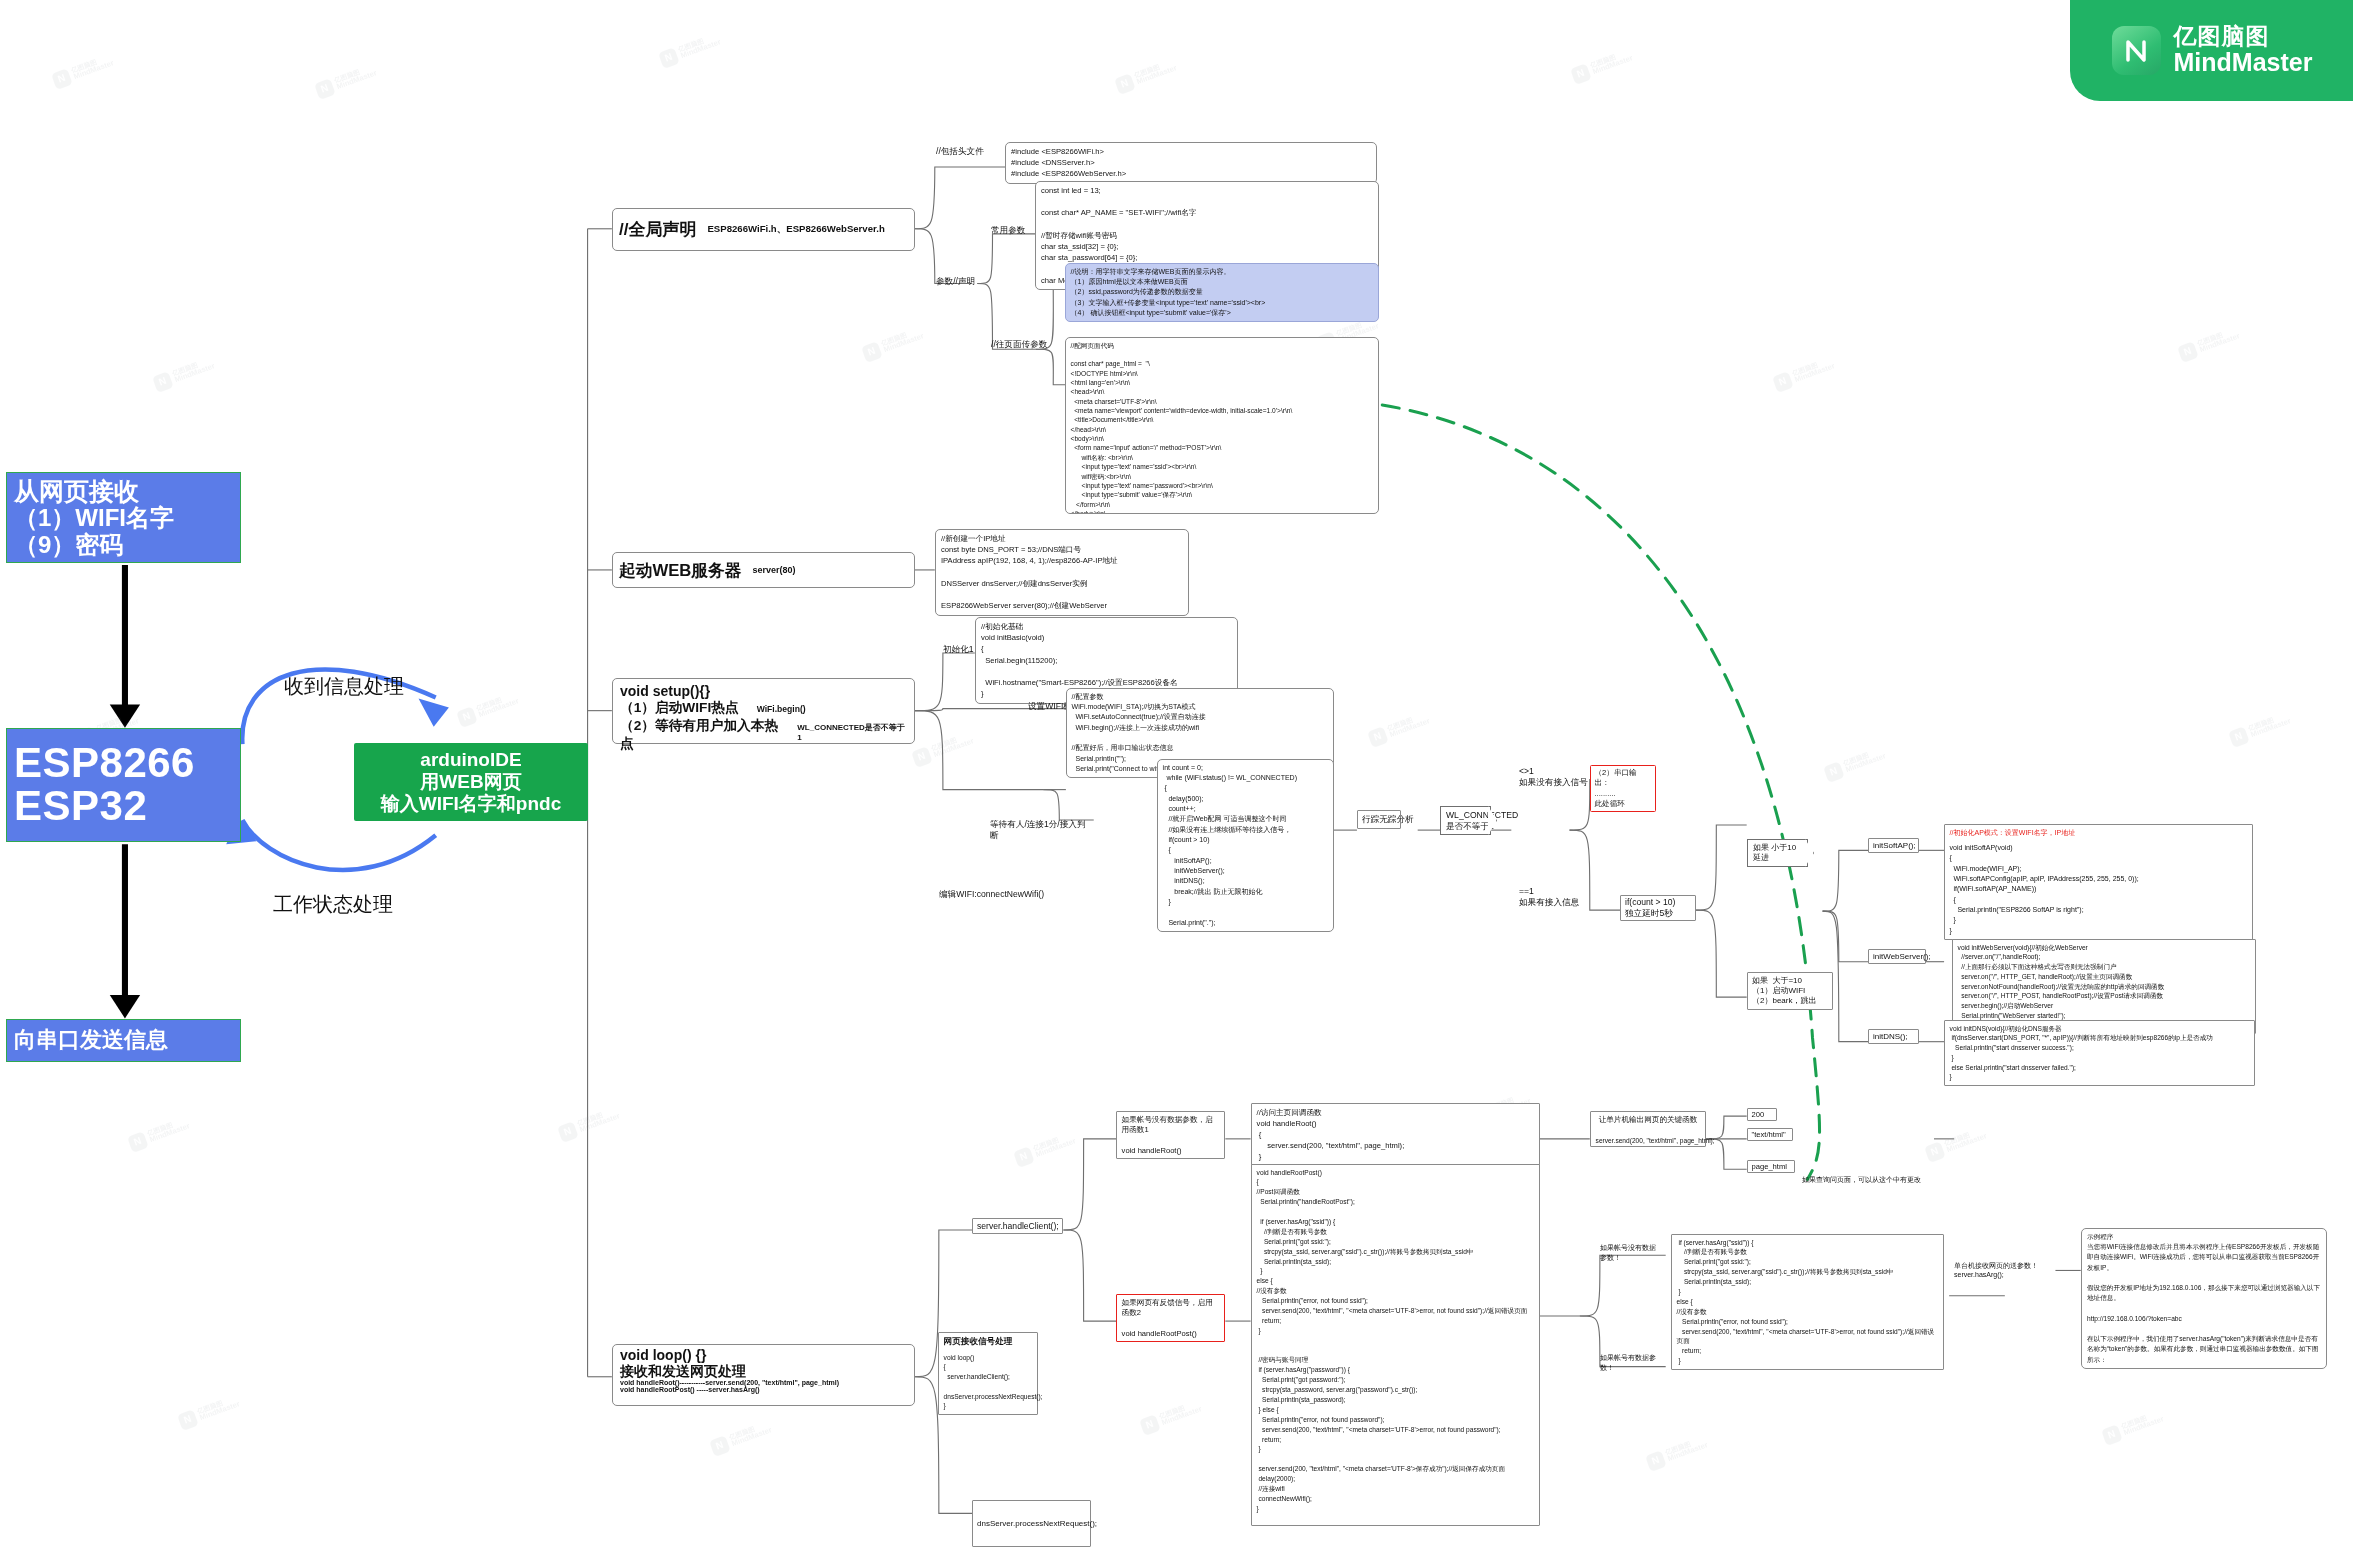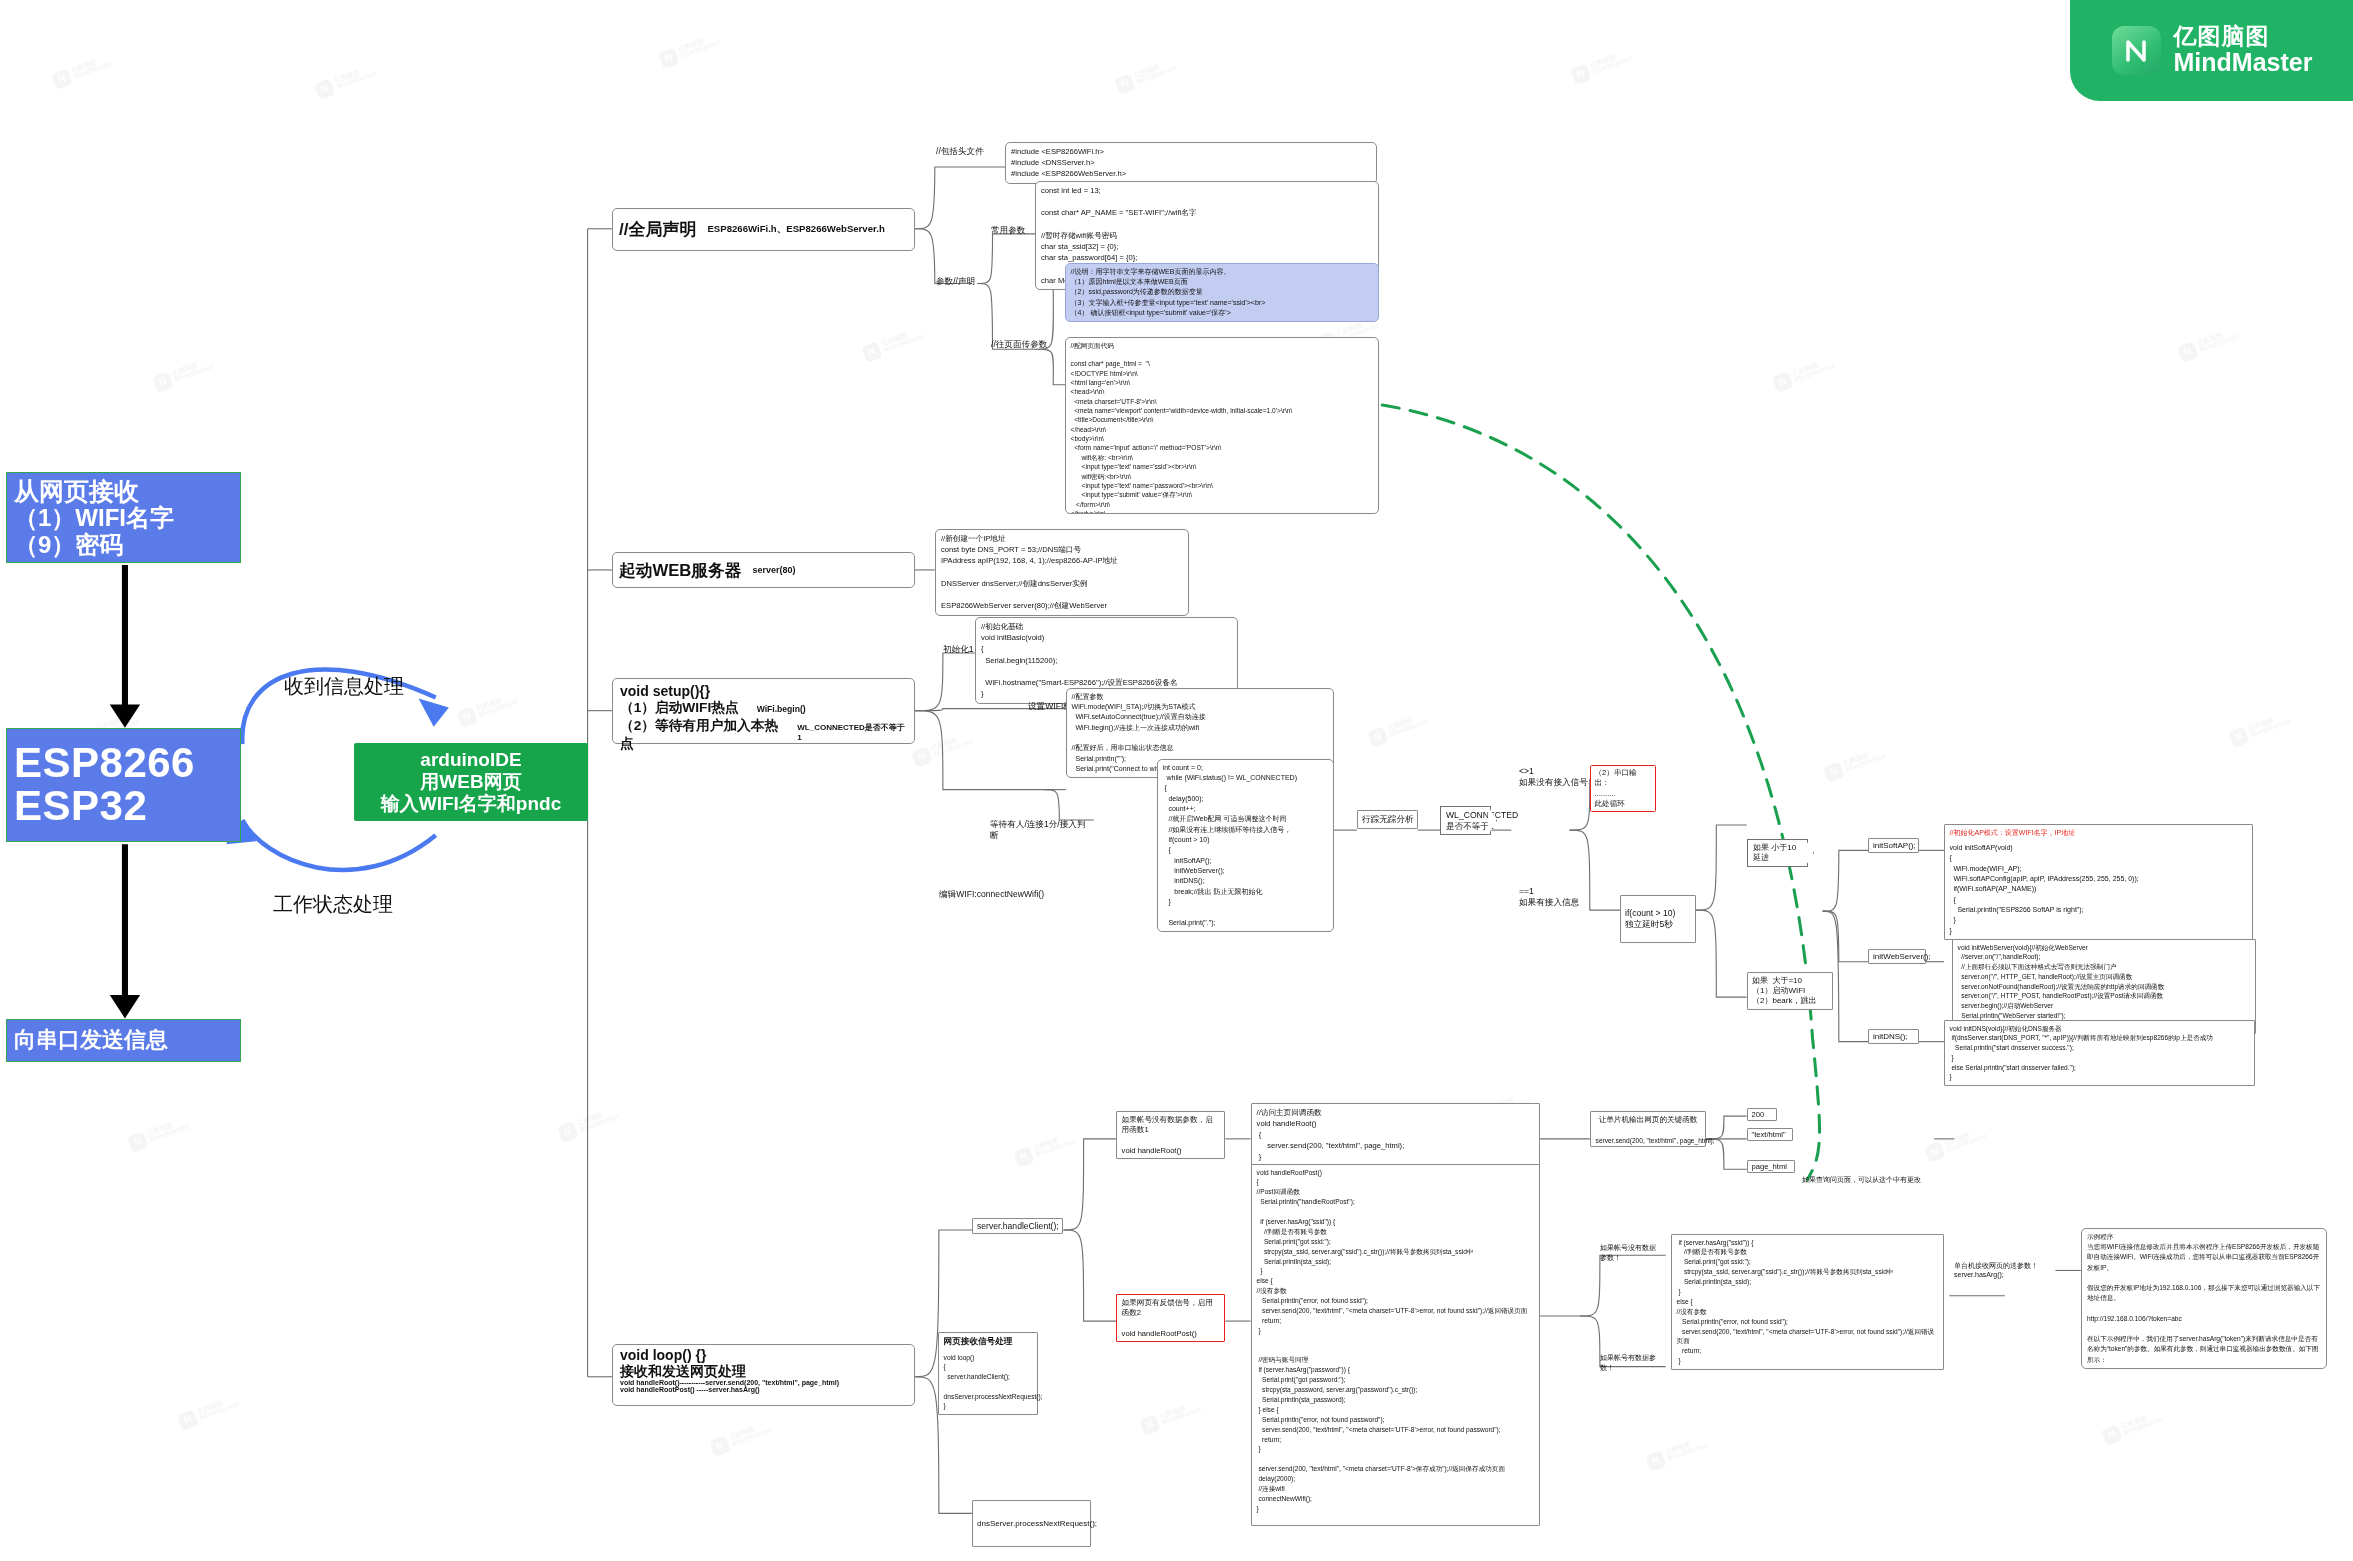--- a/index.html
+++ b/index.html
@@ -465,41 +465,41 @@
       initWebServer();
       initDNS();
       break;//跳出 防止无限初始化
    }
 
    Serial.print(".");</div>
   </div>
 
   <div class="abs lbl red-t" style="left:939px;top:889px">编辑WIFI:connectNewWifi()</div>
 
-  <div class="abs node sq" style="left:1357px;top:810px;width:61px;padding:2.5px 4px;">
+  <div class="abs node sq" style="left:1357px;top:810px;width:44px;padding:2.5px 4px;">
     <div class="lbl" style="font-size:8.6px">行踪无踪分析</div>
   </div>
 
   <div class="abs hexnode" style="left:1440px;top:806px;width:51px;">
     <div class="hx">
         <div class="lbl" style="font-size:8.6px;line-height:1.28">WL_CONNECTED
 是否不等于1</div>
       </div>
   </div>
 
   <div class="abs lbl" style="left:1519px;top:766px;line-height:1.25"><span>&lt;&gt;1</span><br><span>如果没有接入信号</span></div>
   <div class="abs lbl" style="left:1519px;top:886px;line-height:1.25"><span>==1</span><br><span>如果有接入信息</span></div>
 
   <div class="abs node red" style="left:1590px;top:765px;width:66px;padding:2px 3.5px;">
     <div class="lbl" style="font-size:7.6px;line-height:1.35;color:#111;white-space:pre-wrap;">（2）串口输出：
 ..........
 此处循环</div>
   </div>
 
-  <div class="abs node sq" style="left:1620px;top:895px;width:76px;padding:12px 4px;">
+  <div class="abs node sq" style="left:1620px;top:895px;width:76px;padding:1px 4px;">
     <div class="lbl" style="font-size:8.6px;line-height:1.3">if(count &gt; 10)
 独立延时5秒</div>
   </div>
 
   <div class="abs hexnode" style="left:1747px;top:810px;width:61px;">
     <div class="hx">
         <div class="lbl" style="font-size:8px;line-height:1.3">如果 小于10
 延进</div>
       </div>
   </div>

